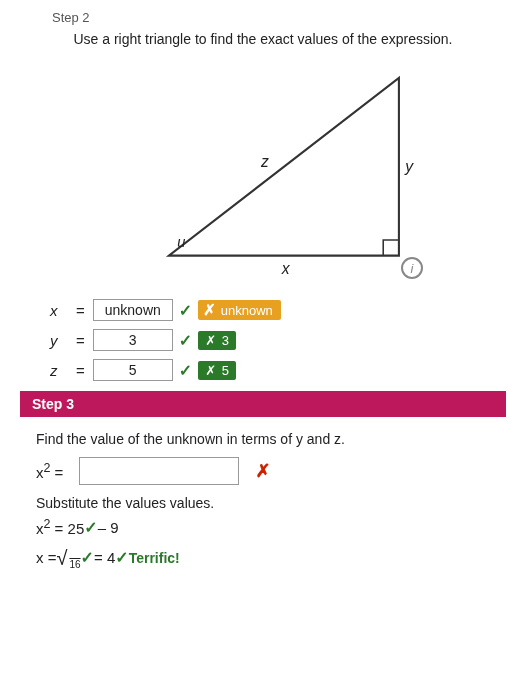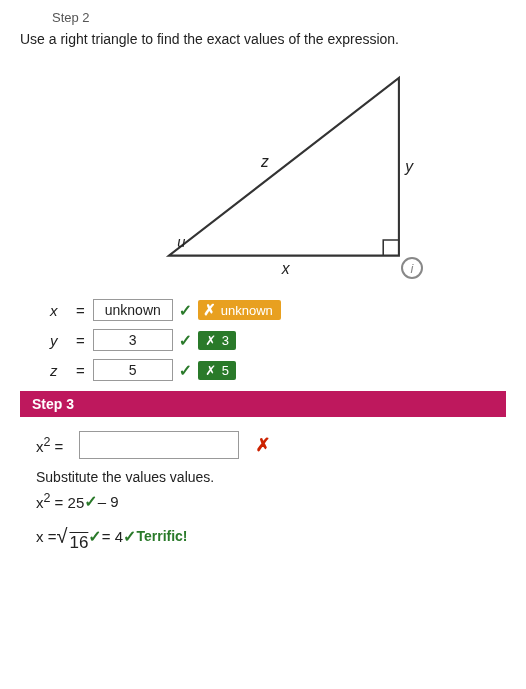--- a/index.html
+++ b/index.html
@@ -21,20 +21,21 @@
       font-size: 13px;
       color: #555;
       margin-bottom: 6px;
       margin-left: 32px;
     }
 
     .instruction-text {
       font-size: 14px;
       color: #222;
       margin-bottom: 10px;
+      text-align: center;
     }
 
     
     .triangle-container {
       position: relative;
       width: 320px;
       height: 230px;
       margin: 0 auto 12px auto;
     }
 
@@ -172,21 +173,21 @@
       font-size: 15px;
     }
 
     .sqrt-symbol {
       font-size: 20px;
       line-height: 1;
     }
 
     .sqrt-number {
       text-decoration: overline;
-      font-size: 17px;
+      font-size: 10px;
       padding-top: 14px;
     }
 
     .info-circle {
       position: absolute;
       bottom: 8px;
       right: 0px;
       width: 22px;
       height: 22px;
       border-radius: 50%;
@@ -260,20 +261,21 @@
         <span>5</span>
       </div>
     </div>
 
   </div>
 
   <div class="step3-header">Step 3</div>
 
   <div class="step3-content">
 
+    <div class="step3-instruction">Find the value of the unknown in terms of y and z.</div>
 
     <div class="math-row">
       <span>x<sup>2</sup> =</span>
       <input class="math-input" type="text" placeholder="" style="">
       <span class="x-icon">✗</span>
     </div>
 
     <div class="substitute-label">Substitute the values values.</div>
 
     <div class="result-row">

